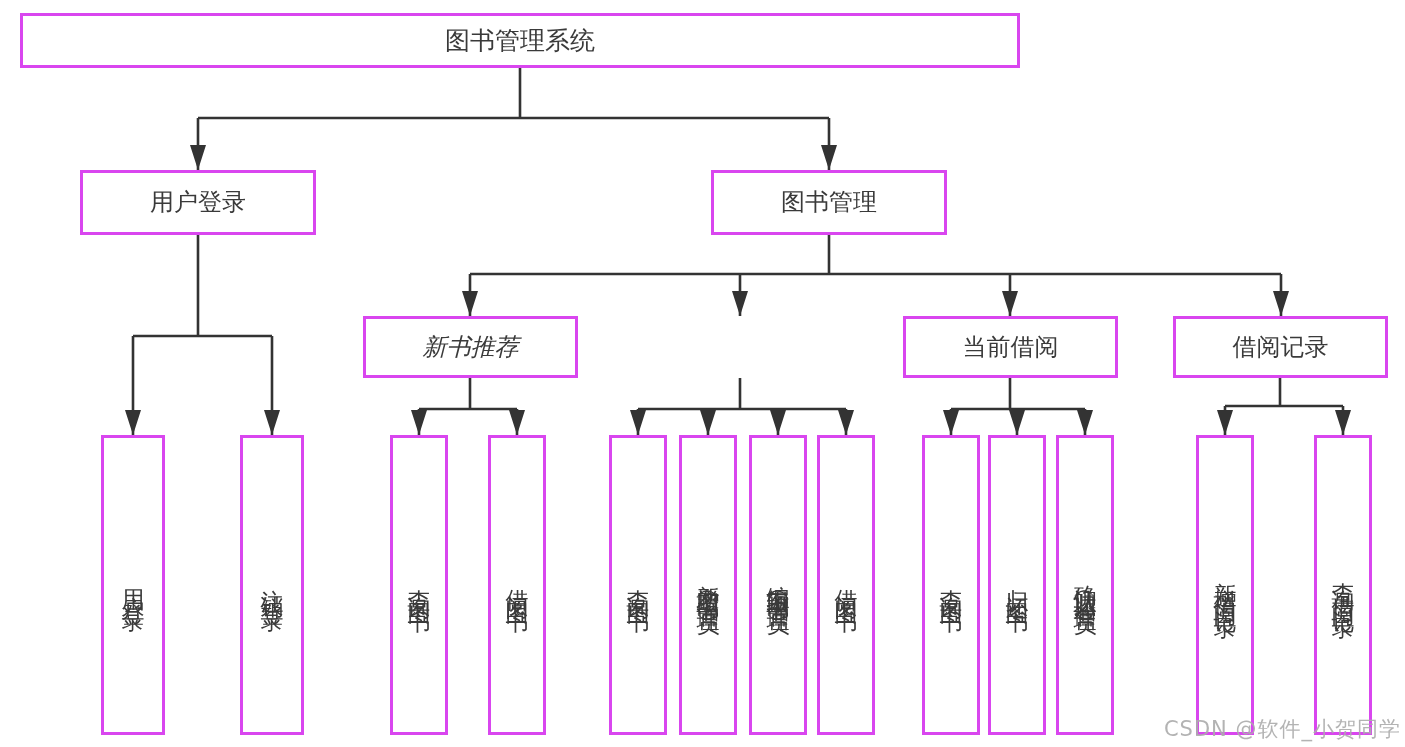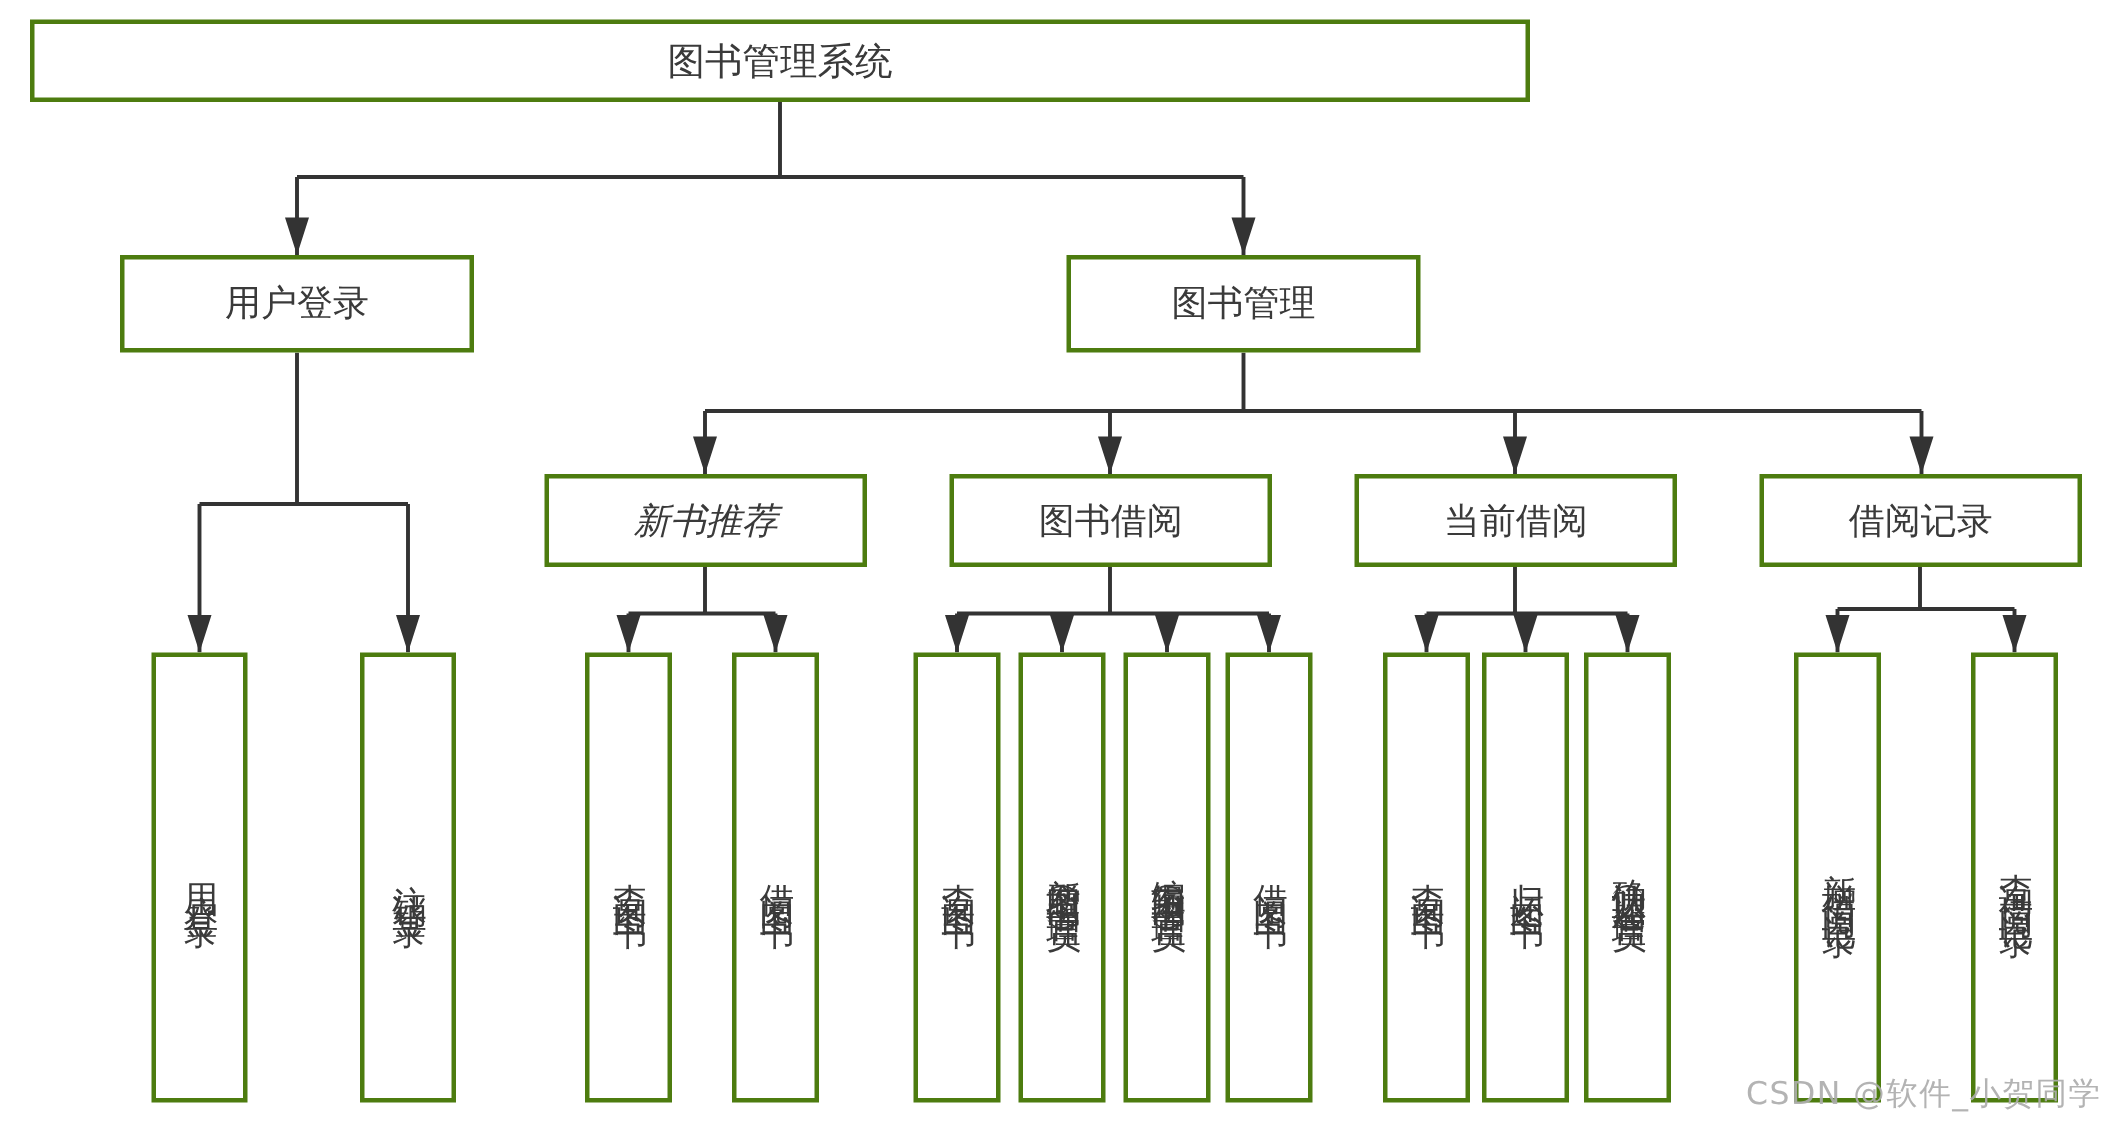--- a/index.html
+++ b/index.html
@@ -18,21 +18,21 @@
   .connectors {
     position: absolute;
     left: 0; top: 0;
     width: 1405px;
     height: 747px;
     z-index: 1;
   }
   .node {
     position: absolute;
     box-sizing: border-box;
-    border: 3px solid #4d7c0f;
+    border: 3px solid #d946ef;
     background: #ffffff;
     color: #3a3a3a;
     display: flex;
     align-items: center;
     justify-content: center;
     text-align: left;
     font-size: 24px;
     line-height: 1.1;
     z-index: 2;
   }
@@ -107,21 +107,20 @@
       M1225 435 L1217 410 L1233 410 Z
       M1343 435 L1335 410 L1351 410 Z"></path>
   </svg>
 
   <div class="node root" style="left:20px; top:13px; width:1000px; height:55px;">图书管理系统</div>
 
   <div class="node" style="left:80px; top:170px; width:236px; height:65px;">用户登录</div>
   <div class="node" style="left:711px; top:170px; width:236px; height:65px;">图书管理</div>
 
   <div class="node" style="left:363px; top:316px; width:215px; height:62px;font-style:italic;">新书推荐</div>
-  <div class="node" style="left:633px; top:316px; width:215px; height:62px;">图书借阅</div>
   <div class="node" style="left:903px; top:316px; width:215px; height:62px;">当前借阅</div>
   <div class="node" style="left:1173px; top:316px; width:215px; height:62px;">借阅记录</div>
 
   <div class="node vnode" style="left:101px; top:435px; width:64px; height:300px;">用户登录</div>
   <div class="node vnode" style="left:240px; top:435px; width:64px; height:300px;">注销登录</div>
 
   <div class="node vnode" style="left:390px; top:435px; width:58px; height:300px;">查询图书</div>
   <div class="node vnode" style="left:488px; top:435px; width:58px; height:300px;">借阅图书</div>
 
   <div class="node vnode" style="left:609px; top:435px; width:58px; height:300px;">查询图书</div>

